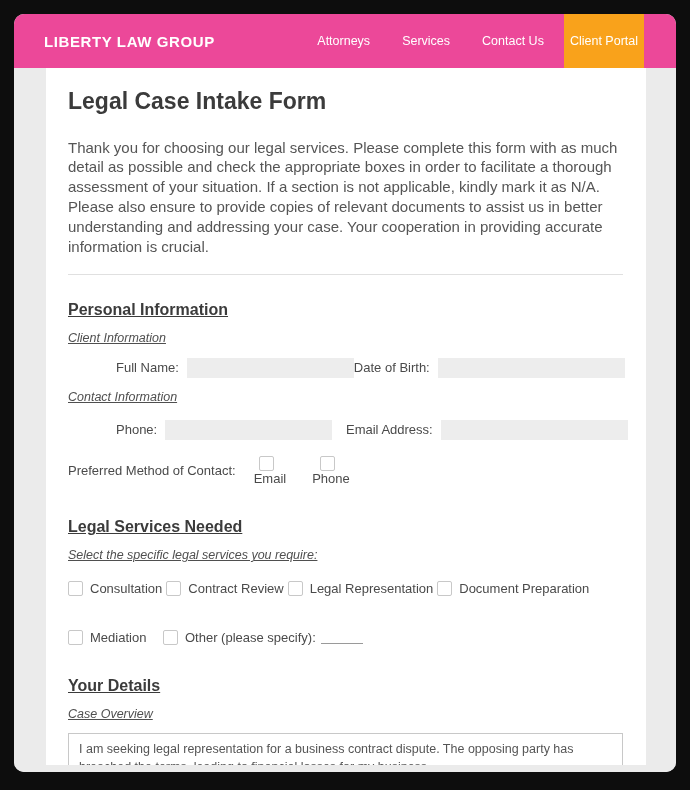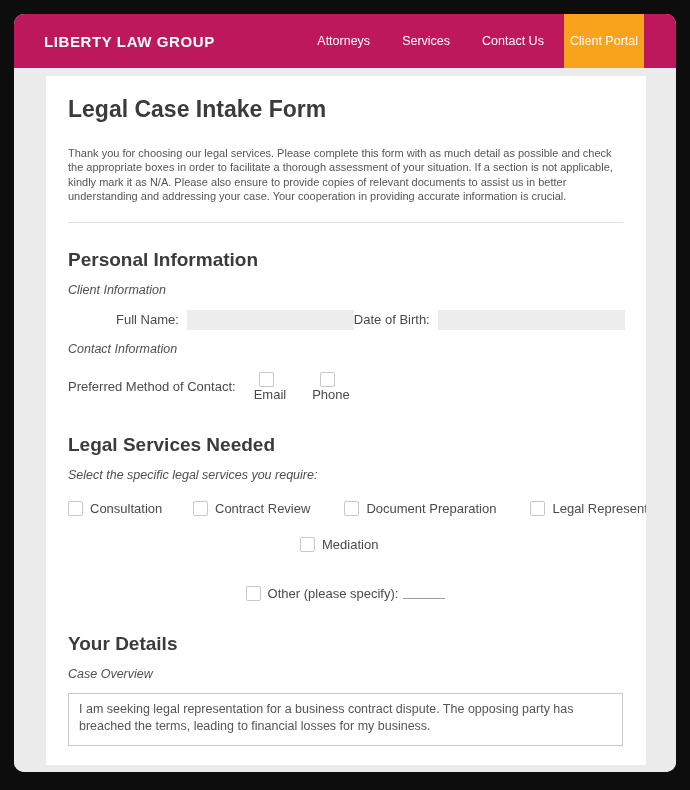--- a/index.html
+++ b/index.html
@@ -13,21 +13,21 @@
   .window {
     position:absolute; left:14px; top:14px;
     width:662px; height:758px;
     border-radius:10px; overflow:hidden;
     background:#ebebeb;
     display:flex; flex-direction:column;
   }
   
   .header {
     height:54px; flex:0 0 54px;
-    background:#be185d;
+    background:#ec4899;
     display:flex; align-items:stretch;
     padding-left:30px; padding-right:32px;
   }
   .brand {
     color:#fff; font-weight:bold; font-size:15px;
     letter-spacing:0.6px; align-self:center;
   }
   .spacer { flex:1; }
   .nav { display:flex; gap:32px; align-self:center; align-items:center; }
   .nav a {
@@ -36,45 +36,46 @@
   .portal {
     margin-left:20px;
     background:#f9a21b;
     display:flex; align-items:center;
     padding:0 6px;
     color:#fff; font-size:12.5px; cursor:pointer;
   }
   
   .page {
     flex:1; background:#ebebeb;
-    padding:8px 30px 7px 32px;
+    padding:0 30px 7px 32px;
     display:flex; overflow:hidden;
   }
   .card {
     flex:1; background:#fff;
     padding:20px 23px 14px 22px;
     overflow:hidden;
   }
   h1 {
     font-size:23px; color:#3b3b3b; line-height:1.2;
   }
   .intro {
     margin-top:22px;
-    font-size:11px; color:#555; line-height:1.32;
+    font-size:15px; color:#555; line-height:1.32;
   }
   .divider {
     border:none; border-top:1px solid #e0e0e0;
     margin-top:18px;
   }
   h2 {
-    font-size:19px; color:#3b3b3b; margin-top:26px;
+    font-size:16px; color:#3b3b3b; margin-top:26px;text-decoration:underline;
   }
   .sub-italic {
     font-style:italic; font-size:12.5px; color:#4f4f4f;
     margin-top:12px;
+    text-decoration:underline;
   }
   
   .frow {
     display:flex; margin-top:13px; align-items:flex-start;
   }
   .fcol-l {
     width:260px; display:flex; align-items:center;margin-left:48px;
   }
   .fgap { width:20px; }
   .fcol-r {
@@ -105,22 +106,22 @@
     width:15px; height:15px; flex:0 0 15px;
     background:#fff; border:1px solid #c8c8c8; border-radius:2px;
     cursor:pointer;
   }
   .cb-item { display:flex; align-items:center; }
   .cb-item .cb { margin-right:7px; }
   .cb-label { font-size:13px; color:#4a4a4a; white-space:nowrap; }
   .pref-row { display:flex; align-items:center; margin-top:16px; }
   .pref-row .flabel { margin-right:18px; }
   .pref-row .cb-item { margin-right:26px;flex-direction:column; }
-  .svc-row { display:flex; align-items:center; gap:34px; margin-top:19px; }
-  .svc-row.second { margin-top:21px;flex-direction:column; }
+  .svc-row { display:flex; align-items:center; gap:4px; margin-top:19px; }
+  .svc-row.second { margin-top:34px; }
   .svc-col1 { min-width:91px; }
   .other-line {
     display:inline-block; width:42px; margin-left:5px;
     border-bottom:1px solid #9a9a9a; height:12px;
   }
   
   .overview {
     margin-top:12px; width:100%; height:53px; resize:none;
     border:1px solid #c8c8c8; background:#fff;
     font-size:12.5px; color:#555; line-height:1.4;
@@ -163,20 +164,31 @@
         <div class="fgap"></div>
         <div class="fcol-r">
           <span class="flabel">Date of Birth:</span>
           <input class="tinput tinput-r" type="text" value="" style="">
         </div>
       </div>
 
 
       <div class="sub-italic">Contact Information</div>
 
+      <div class="frow" style="margin-top:16px;">
+        <div class="fcol-l">
+          <span class="flabel">Phone:</span>
+          <input class="tinput" type="text" value="" style="">
+        </div>
+        <div class="fgap"></div>
+        <div class="fcol-r">
+          <span class="flabel">Email Address:</span>
+          <input class="tinput tinput-r" type="text" value="" style="">
+        </div>
+      </div>
 
       <div class="pref-row">
         <span class="flabel">Preferred Method of Contact:</span>
         <span class="cb-item">
           <span class="cb"></span>
           <span class="cb-label">Email</span>
         </span>
         <span class="cb-item">
           <span class="cb"></span>
           <span class="cb-label">Phone</span>
@@ -191,25 +203,25 @@
         <span class="cb-item svc-col1">
           <span class="cb"></span>
           <span class="cb-label">Consultation</span>
         </span>
         <span class="cb-item">
           <span class="cb"></span>
           <span class="cb-label">Contract Review</span>
         </span>
         <span class="cb-item">
           <span class="cb"></span>
+          <span class="cb-label">Legal Representation</span>
+        </span>
+        <span class="cb-item">
+          <span class="cb"></span>
           <span class="cb-label">Document Preparation</span>
-        </span>
-        <span class="cb-item">
-          <span class="cb"></span>
-          <span class="cb-label">Legal Representation</span>
         </span>
       </div>
 
       <div class="svc-row second">
         <span class="cb-item svc-col1">
           <span class="cb"></span>
           <span class="cb-label">Mediation</span>
         </span>
         <span class="cb-item">
           <span class="cb"></span>

